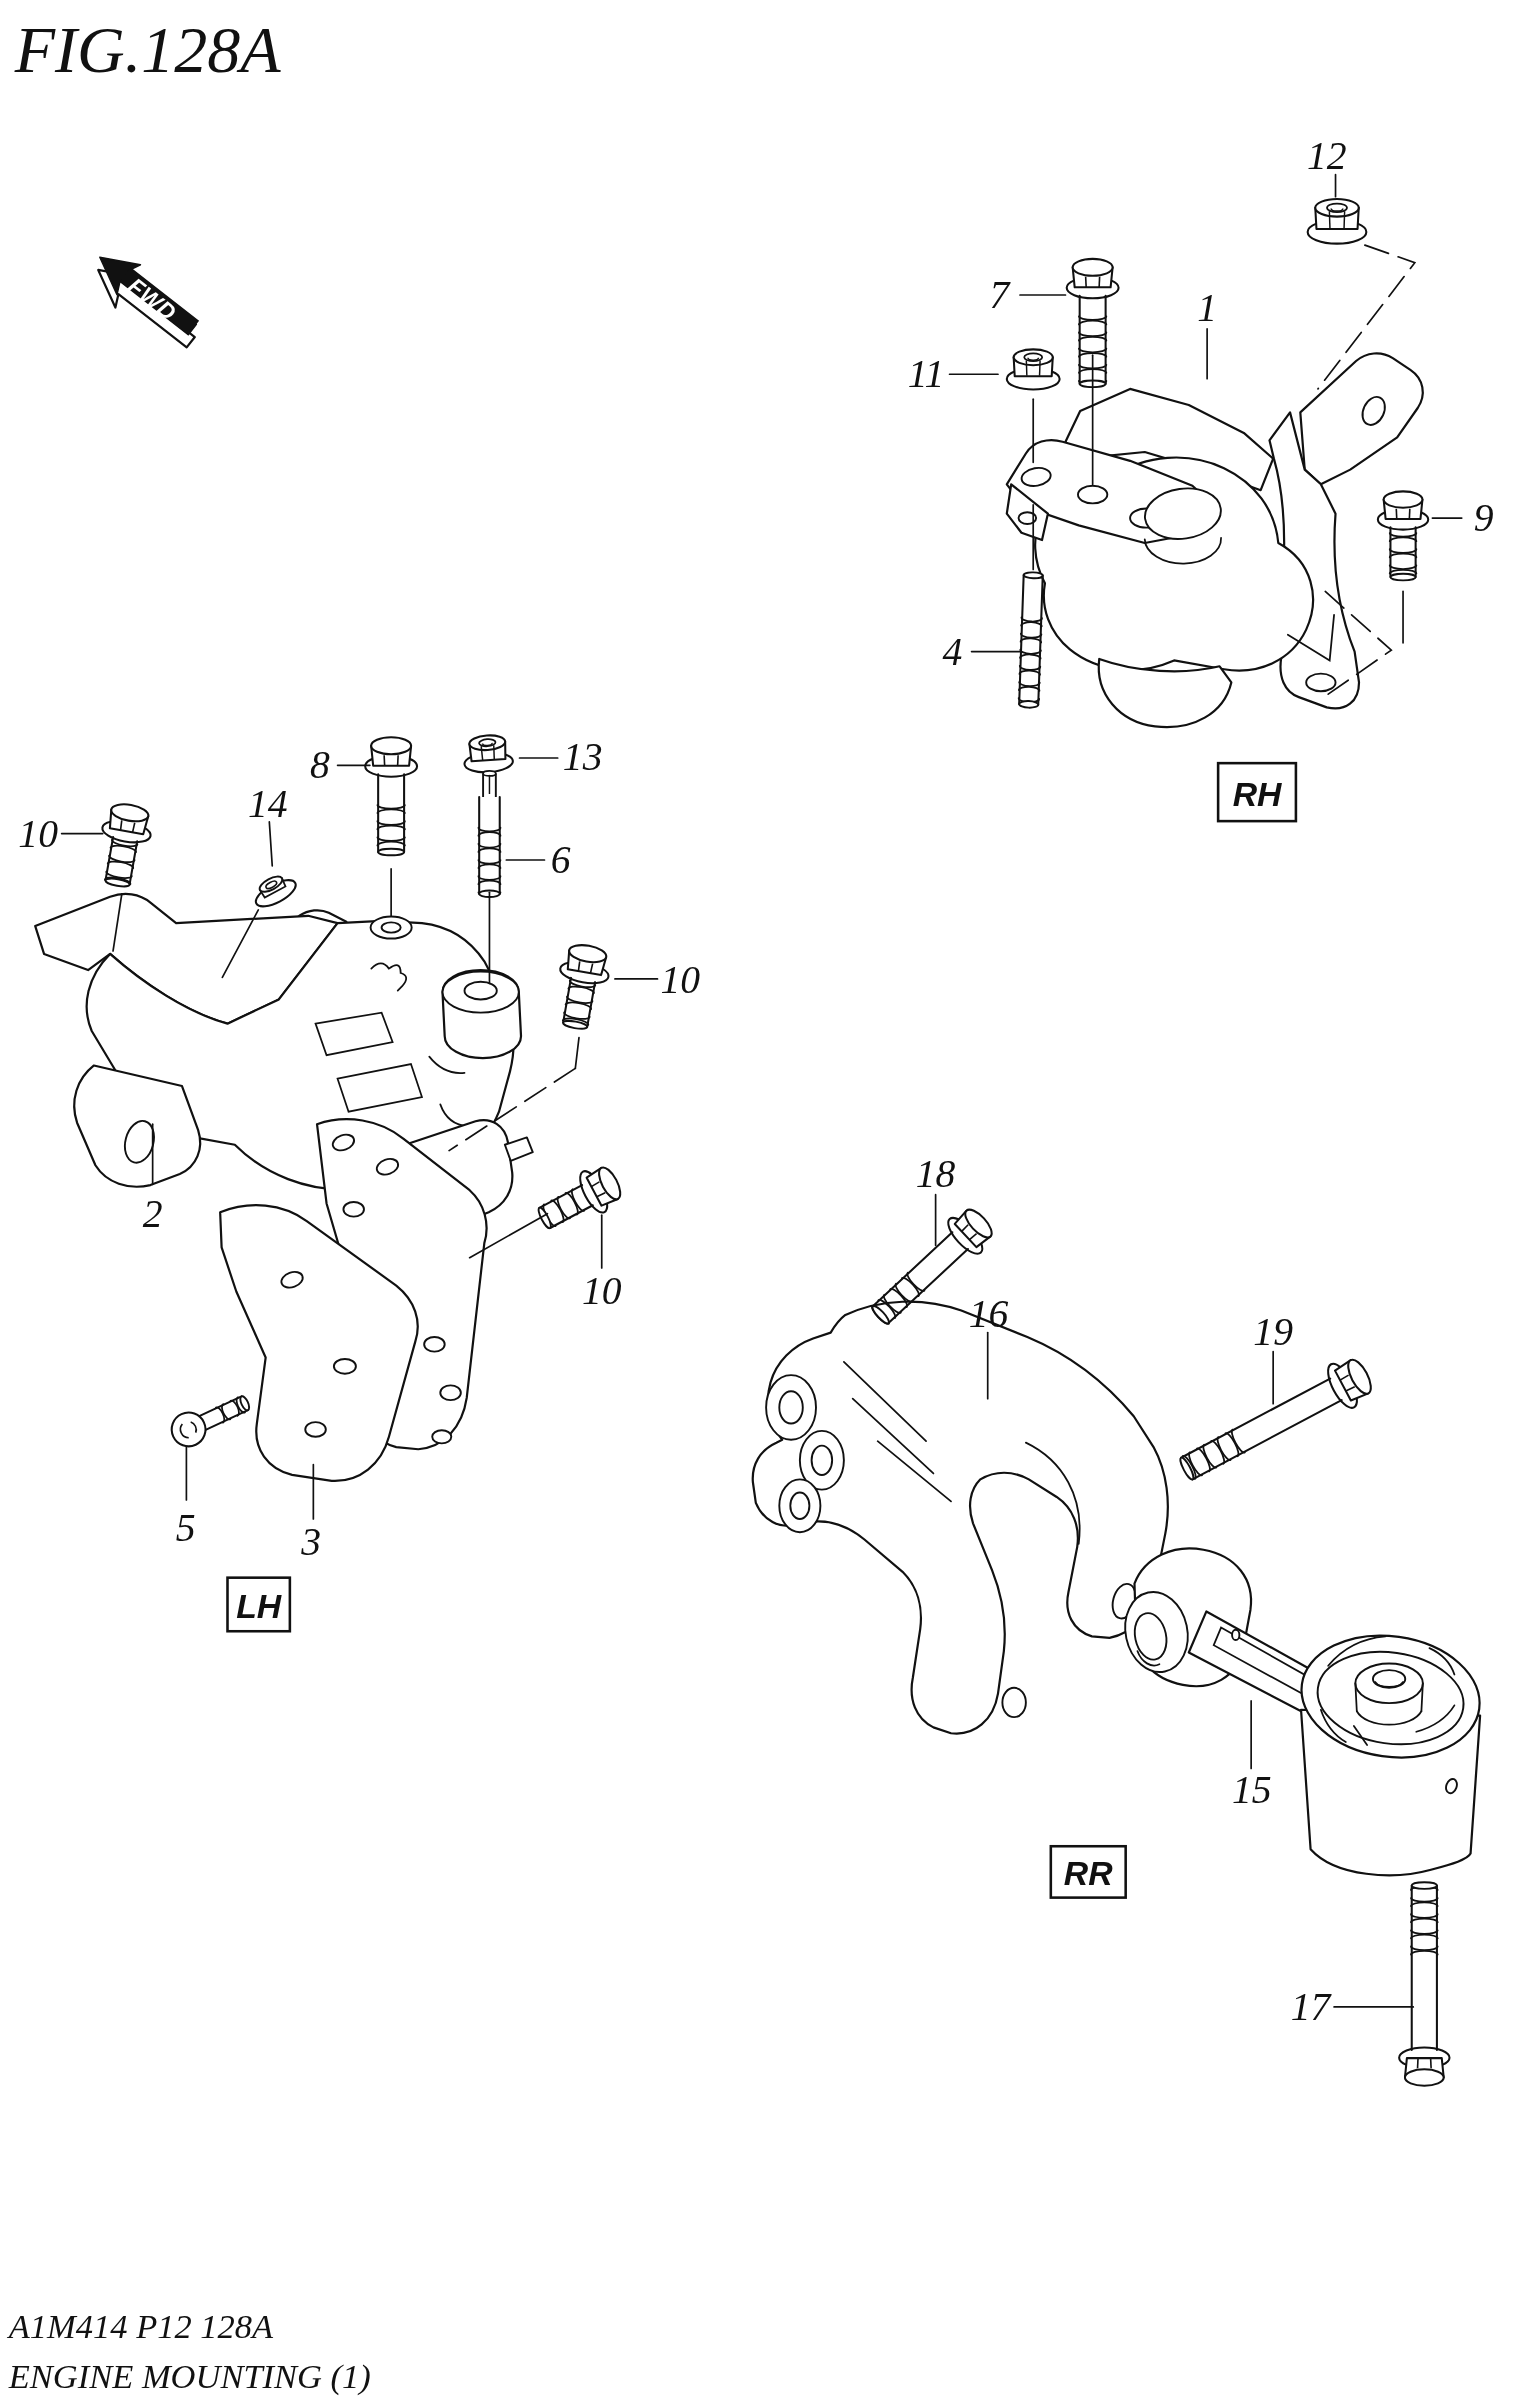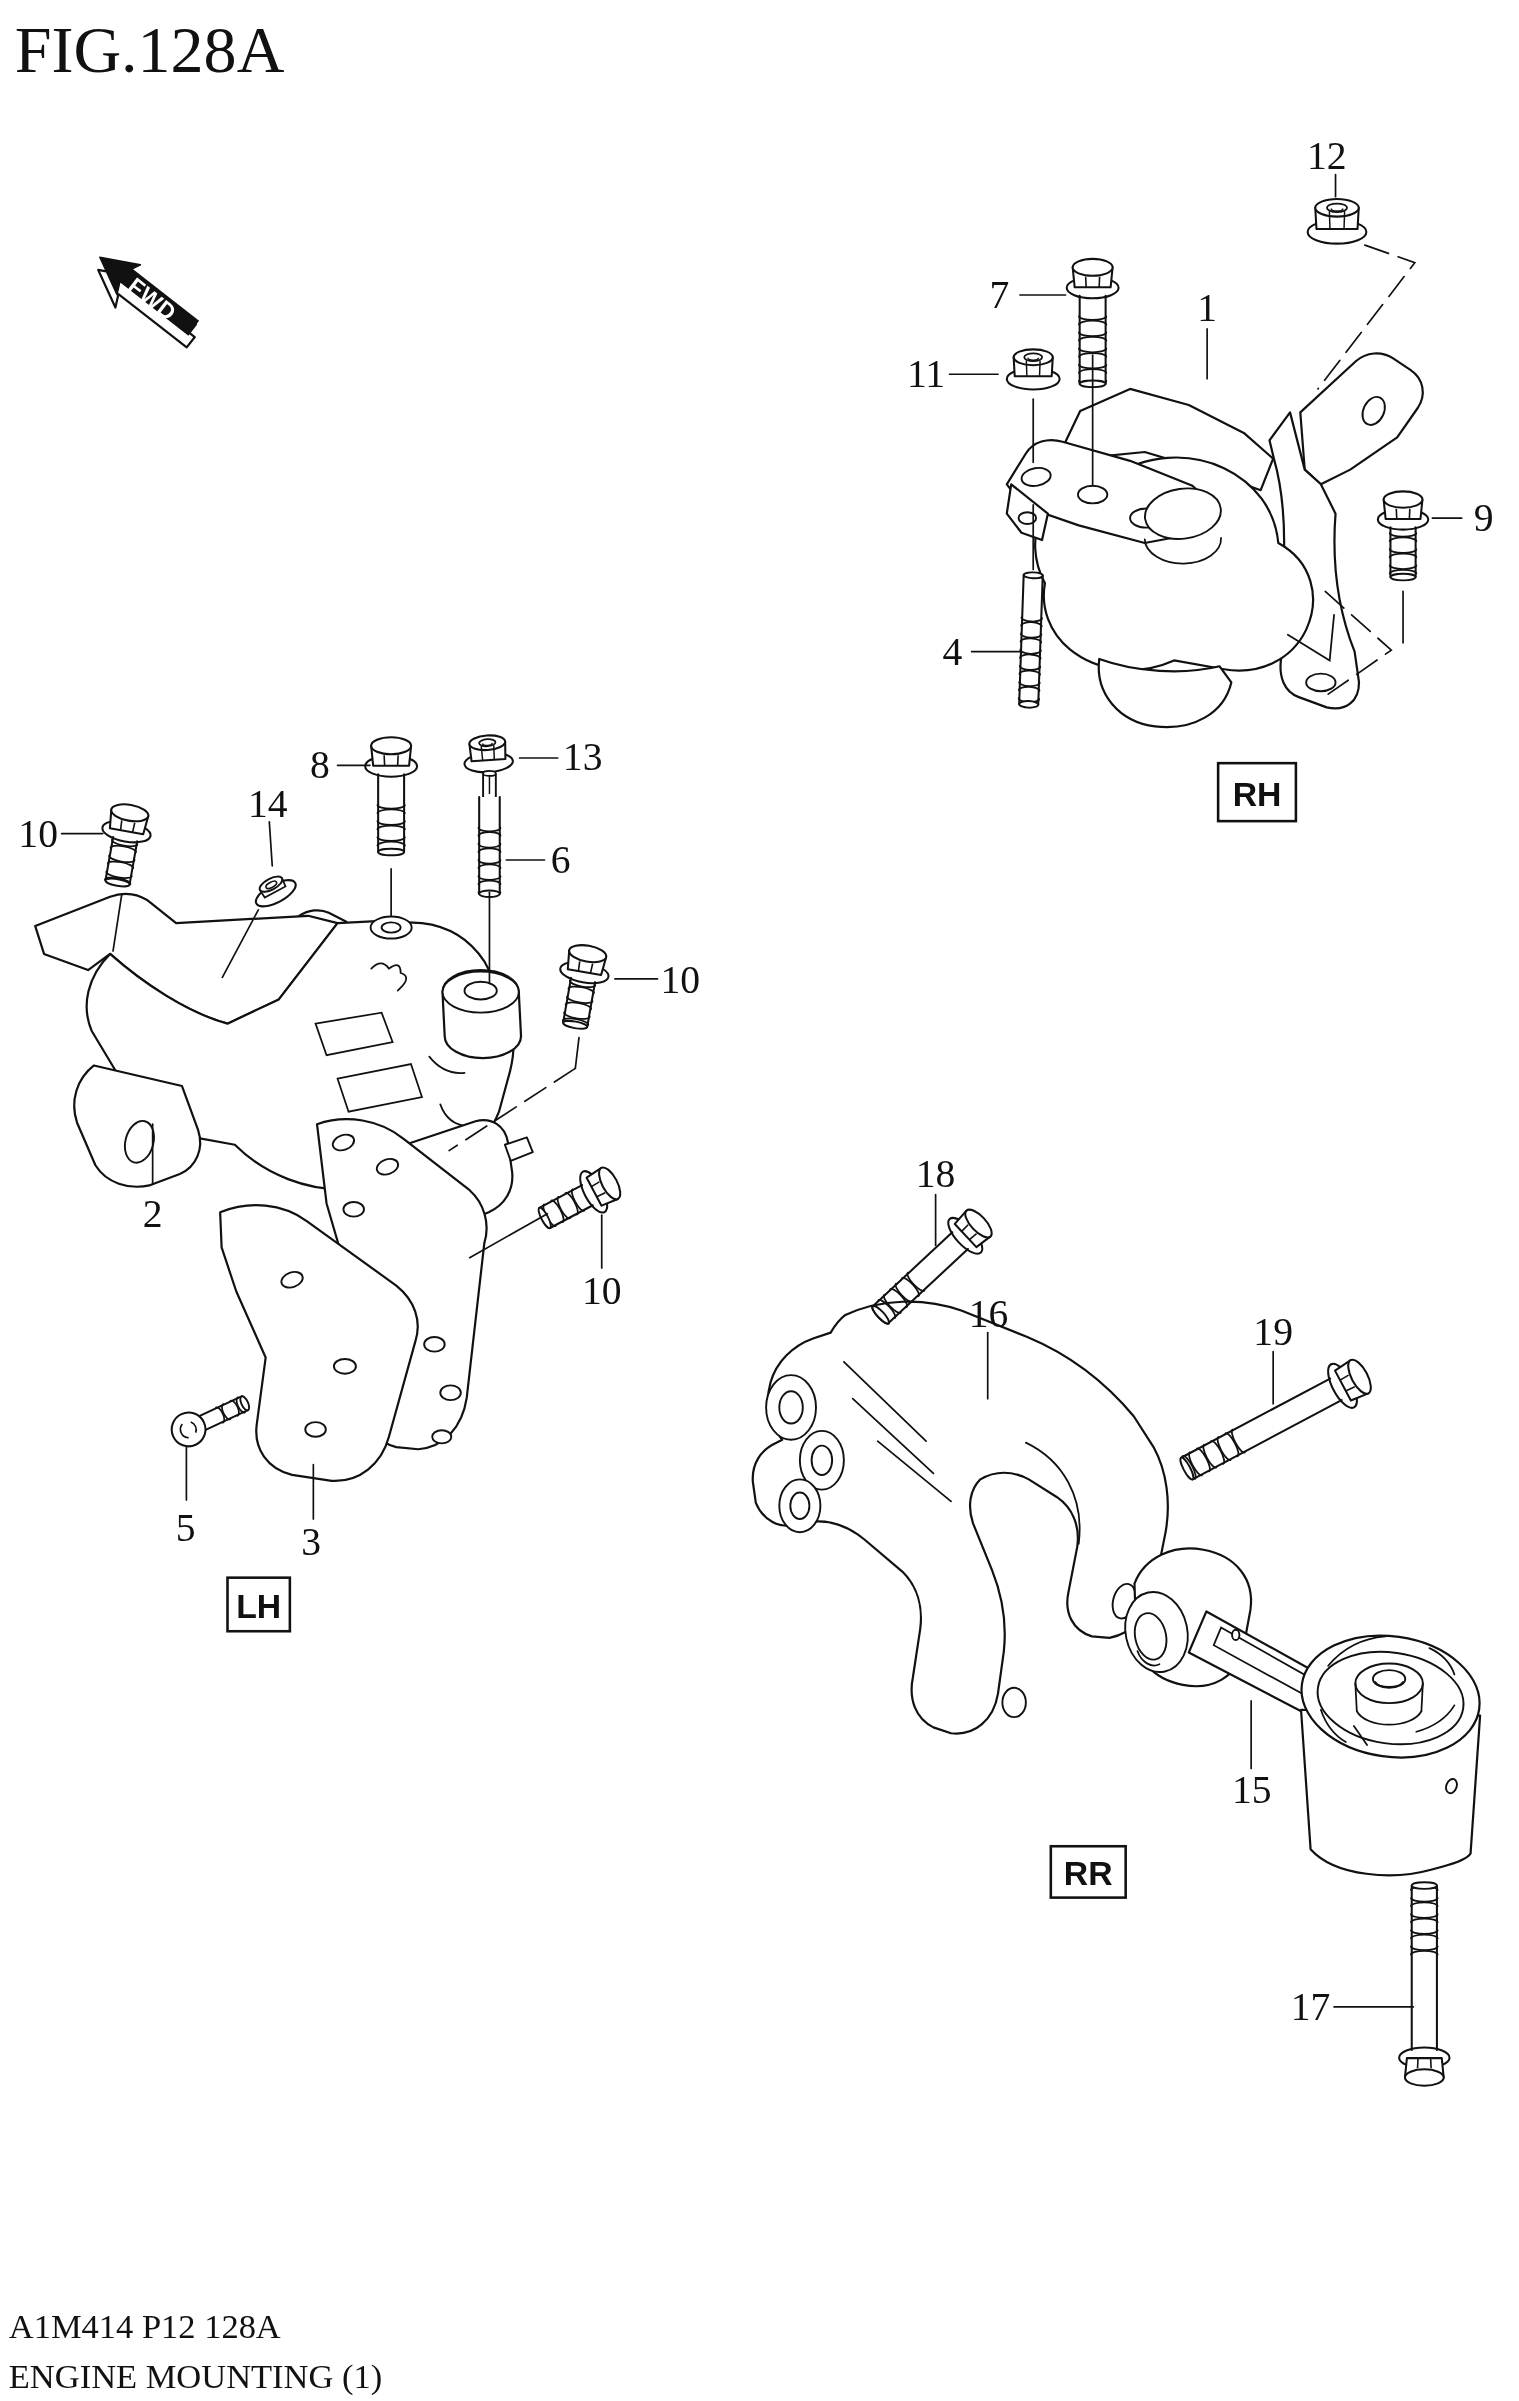--- a/index.html
+++ b/index.html
@@ -1,16 +1,16 @@
 <!DOCTYPE html>
 <html style="font-size:11.7px"><head>
 <meta charset="utf-8">
 <style>
   html,body{margin:0;padding:0;background:#ffffff;}
-  .stage{position:relative;width:1519px;height:2401px;background:#fff;overflow:hidden;}
+  .stage{position:relative;width:1519px;height:2401px;background:#fff;overflow:hidden;font-style:italic;}
   svg{display:block;position:absolute;left:0;top:0;}
   .part{fill:#ffffff;stroke:#111111;stroke-width:3;stroke-linejoin:round;stroke-linecap:round;}
   .part2{fill:#ffffff;stroke:#111111;stroke-width:2.6;stroke-linejoin:round;stroke-linecap:round;}
   .detail{fill:none;stroke:#111111;stroke-width:2.4;stroke-linecap:round;}
   .hole{fill:#ffffff;stroke:#111111;stroke-width:2.6;}
   .leader{fill:none;stroke:#111111;stroke-width:2.3;stroke-linecap:round;}
   .phantom{fill:none;stroke:#111111;stroke-width:2.3;stroke-linecap:round;stroke-dasharray:34 14;}
   .callout{font-family:"Liberation Serif","DejaVu Serif",serif;font-size:54px;fill:#111111;}
   .boxlabel{font-family:"Liberation Sans","DejaVu Sans",sans-serif;font-weight:bold;font-size:46px;fill:#111111;}
   .obox{fill:#ffffff;stroke:#111111;stroke-width:3.5;}

